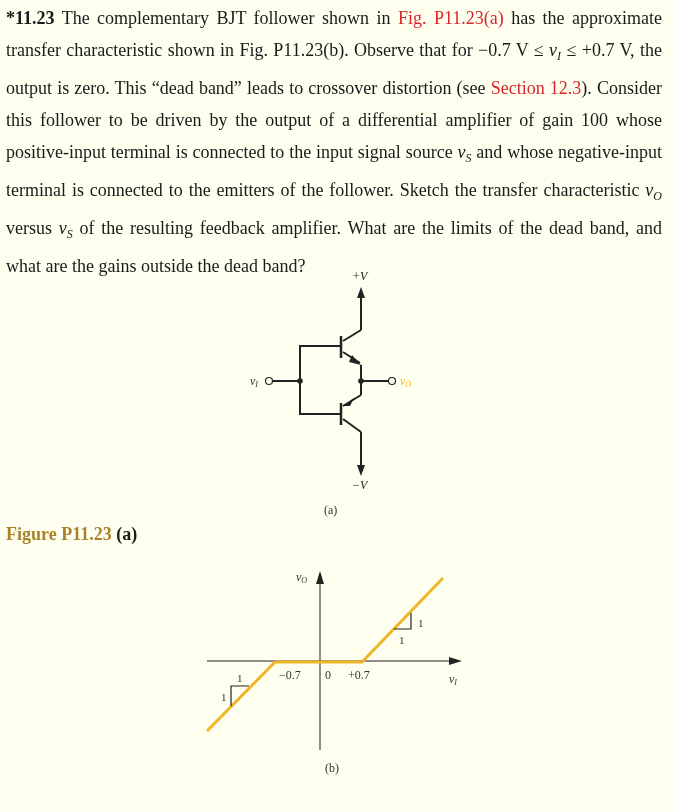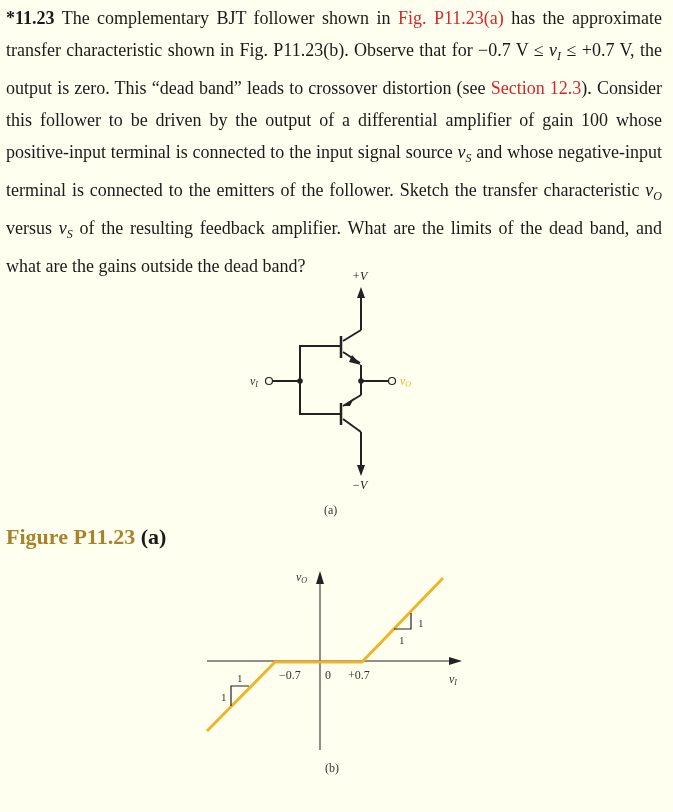--- a/index.html
+++ b/index.html
@@ -9,21 +9,21 @@
   }
   .problem {
     position: absolute; left: 6px; top: 2px; width: 656px;
     font-size: 18px; line-height: 32px; text-align: justify; text-align-last: left;
   }
   .problem b { font-weight: bold; }
   .link { color: #D8262B; cursor: pointer; }
   .var { font-style: italic; }
   .sub { font-size: 12px; vertical-align: -4px; font-style: italic; }
   .fig-caption {
-    position: absolute; left: 6px; font-size: 22px; font-weight: bold; color: #A8832B;
+    position: absolute; left: 6px; font-size: 18px; font-weight: bold; color: #A8832B;
   }
   .fig-caption .paren { color: #1a1a1a; }
   svg { position: absolute; left: 0; top: 0; }
   .svgtxt { font-family: "Liberation Serif", serif; }
 </style>
 </head>
 <body>
 
 <div class="problem" id="problem"><b>*11.23</b><span> The complementary BJT follower shown in </span><span class="link">Fig. P11.23(a)</span><span> has the approximate transfer characteristic shown in Fig. P11.23(b). Observe that for −0.7 V ≤ </span><span class="var">v<span class="sub">I</span></span><span> ≤ +0.7 V, the output is zero. This “dead band” leads to crossover distortion (see </span><span class="link">Section 12.3</span><span>). Consider this follower to be driven by the output of a differential amplifier of gain 100 whose positive-input terminal is connected to the input signal source </span><span class="var">v<span class="sub">S</span></span><span> and whose negative-input terminal is connected to the emitters of the follower. Sketch the transfer characteristic </span><span class="var">v<span class="sub">O</span></span><span> versus </span><span class="var">v<span class="sub">S</span></span><span> of the resulting feedback amplifier. What are the limits of the dead band, and what are the gains outside the dead band?</span></div>
 

